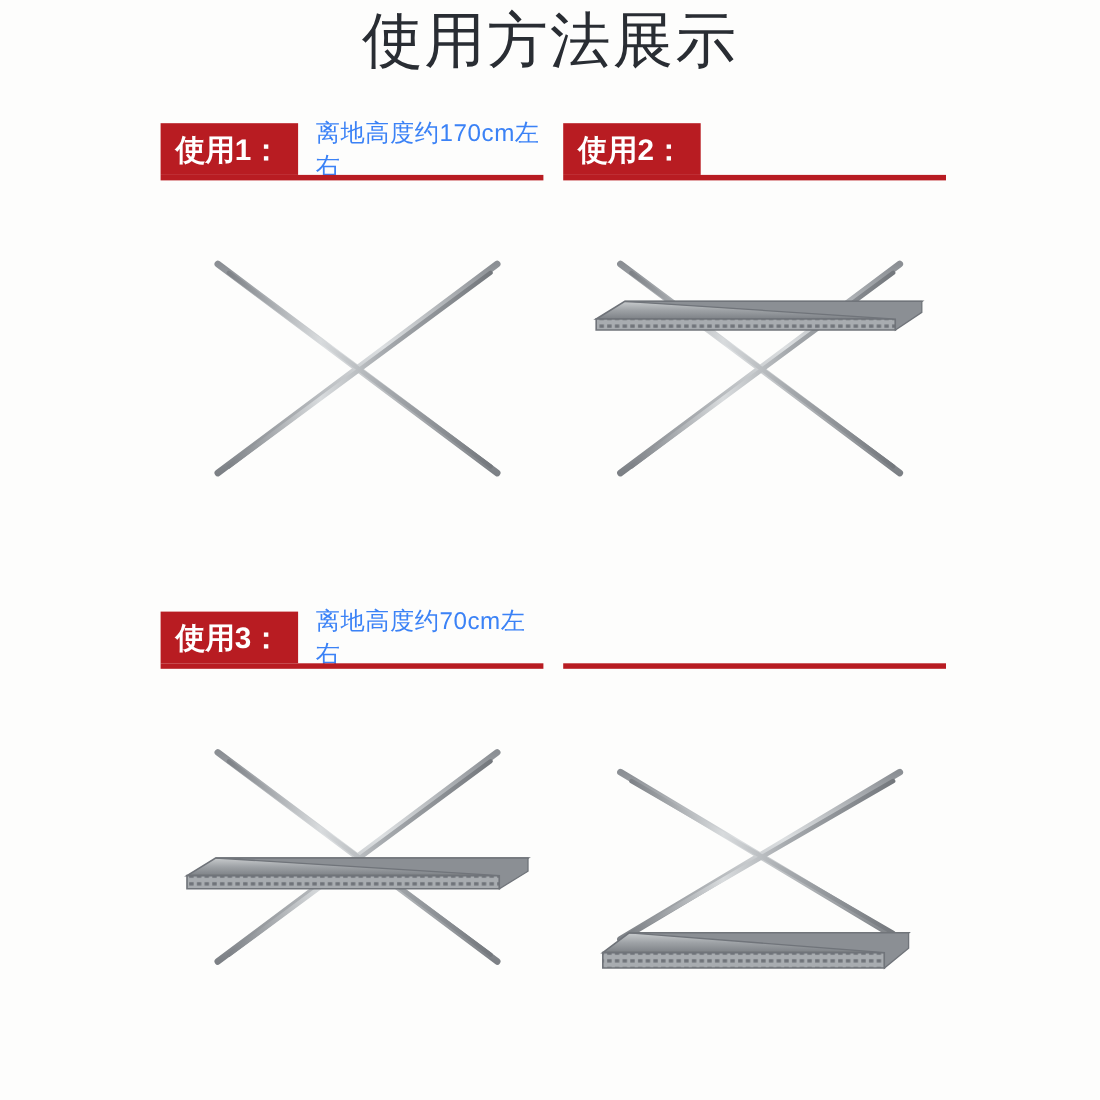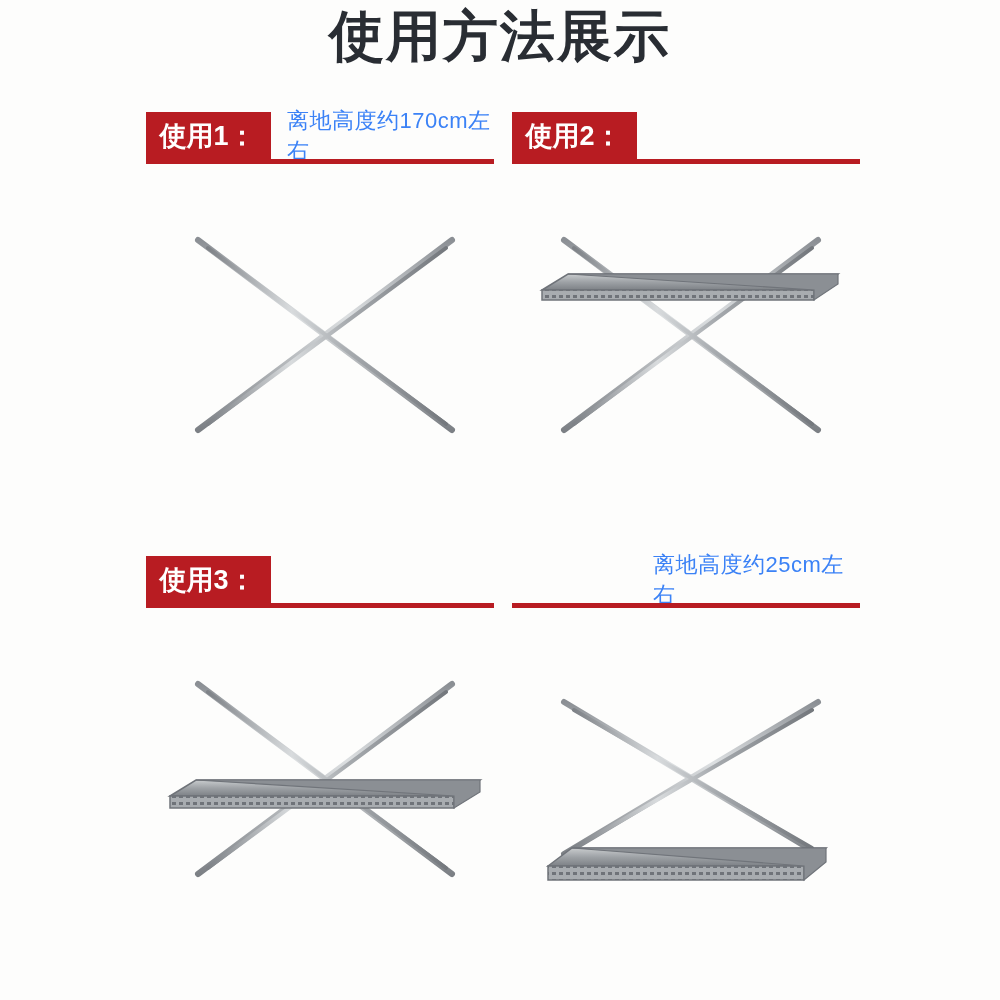--- a/index.html
+++ b/index.html
@@ -9,21 +9,21 @@
     font-family:"Liberation Sans","DejaVu Sans",sans-serif;
     overflow:hidden;
     position:relative;
   }
 
   
   #page-title{
     position:absolute;left:0;top:4px;width:1000px;
     text-align:center;
     font-size:55px;line-height:64px;
-    font-weight:700;
+    font-weight:400;
     letter-spacing:2px;
     color:#292d33;
   }
 
   
   .panel{position:absolute;width:368px;}
   .panel.c0{left:146px;}
   .panel.c1{left:512px;text-decoration:underline;}
   .panel.r0{top:112px;}
   .panel.r1{top:556px;}
@@ -200,20 +200,21 @@
         <polygon points="26,116 298,116 298,126 26,126" fill="url(#mesh2)" stroke="#70747a" stroke-width="1.5"></polygon>
         <polygon points="52,100 322,100 322,110 298,126 298,116" fill="#8b8f94" stroke="#70747a" stroke-width="1.2"></polygon>
       </g>
     </svg>
   </div>
 </div>
 
 <div class="panel c0 r1">
   <div class="caption">
     <div class="cap-tag">使用3：</div>
+    <div class="cap-text">离地高度约70cm左右</div>
     <div class="cap-rule"></div>
   </div>
   <div class="figure">
     <svg viewBox="0 0 348 360" xmlns="http://www.w3.org/2000/svg">
       <defs>
         <linearGradient id="g3" x1="0" y1="0" x2="1" y2="0">
           <stop offset="0" stop-color="#7e8287"></stop>
             <stop offset=".35" stop-color="#d8dbdd"></stop>
           <stop offset=".6" stop-color="#a5a9ad"></stop>
             <stop offset="1" stop-color="#74787d"></stop>
@@ -266,21 +267,20 @@
         <polygon points="20,178 46,162 330,162 304,178" fill="url(#deck3)" stroke="#6f7379" stroke-width="1.5"></polygon>
         <polygon points="20,178 304,178 304,190 20,190" fill="url(#mesh3)" stroke="#70747a" stroke-width="1.5"></polygon>
         <polygon points="46,162 330,162 330,174 304,190 304,178" fill="#8b8f94" stroke="#70747a" stroke-width="1.2"></polygon>
       </g>
     </svg>
   </div>
 </div>
 
 <div class="panel c1 r1">
   <div class="caption">
-    <div class="cap-text">离地高度约25cm左右</div>
     <div class="cap-rule"></div>
   </div>
   <div class="figure">
     <svg viewBox="0 0 348 360" xmlns="http://www.w3.org/2000/svg">
       <defs>
         <linearGradient id="g4" x1="0" y1="0" x2="1" y2="0">
           <stop offset="0" stop-color="#7e8287"></stop>
             <stop offset=".35" stop-color="#d8dbdd"></stop>
           <stop offset=".6" stop-color="#a5a9ad"></stop>
             <stop offset="1" stop-color="#74787d"></stop>

